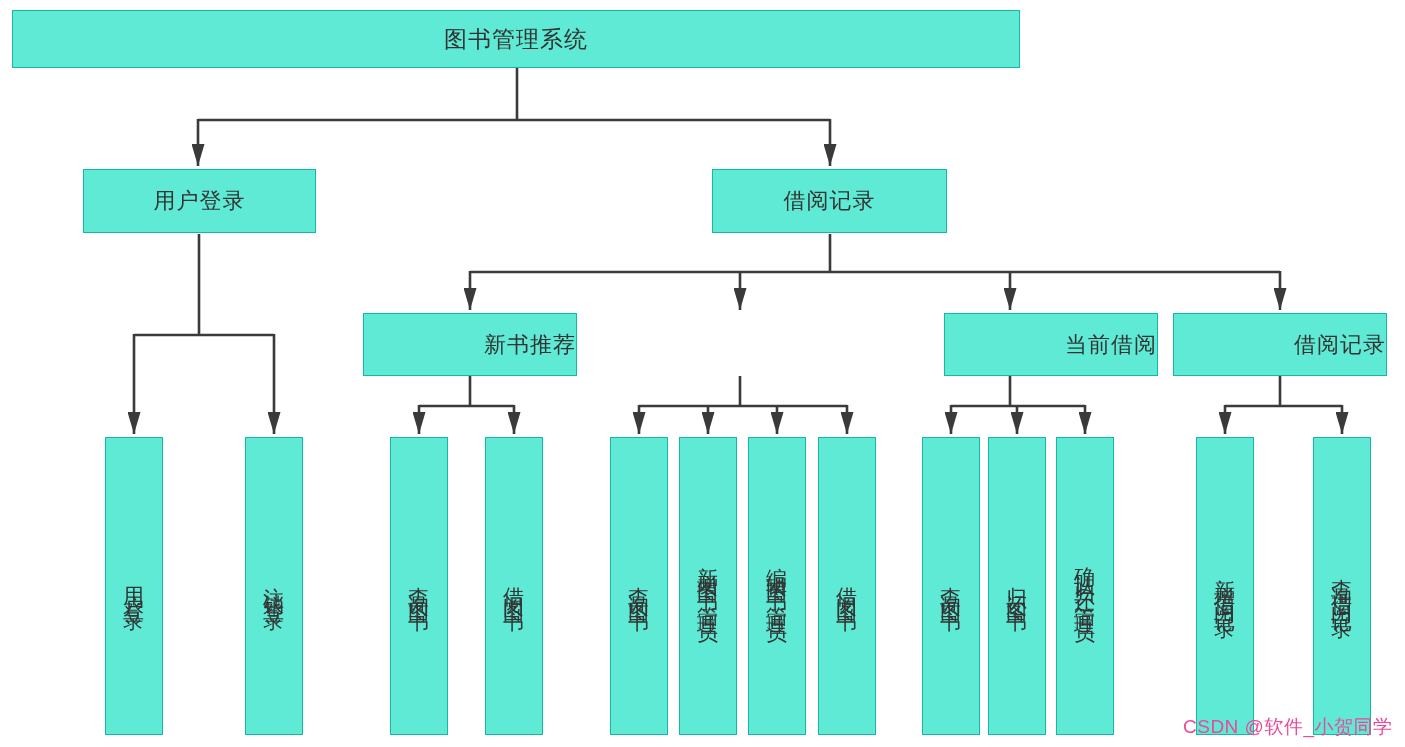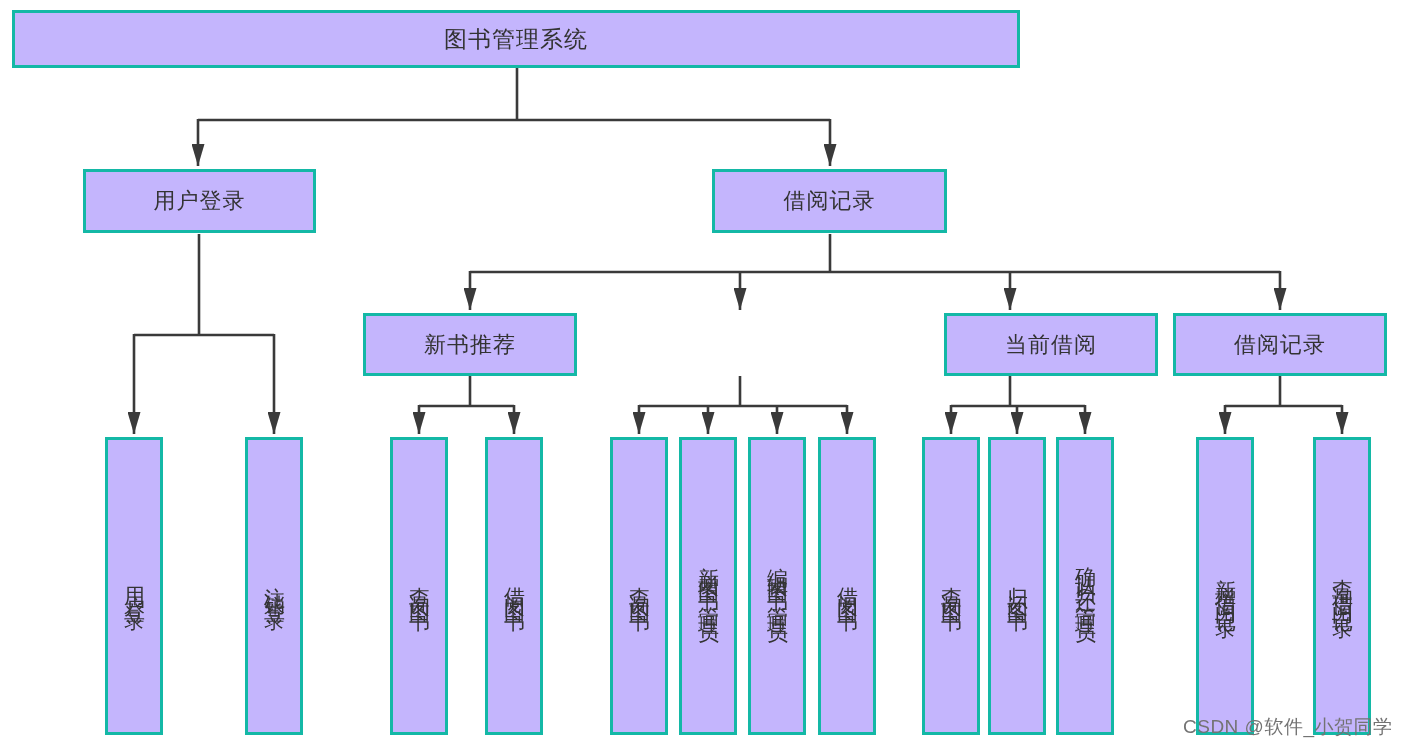--- a/index.html
+++ b/index.html
@@ -13,32 +13,31 @@
   }
   svg.wires {
     position: absolute;
     left: 0; top: 0;
     width: 1405px; height: 747px;
     z-index: 1;
   }
   .box {
     position: absolute;
     box-sizing: border-box;
-    border: 3px solid #14b8a6;
-    background: #c4b5fd;
+    border: 1px solid #14b8a6;
+    background: #5eead4;
     display: flex;
     align-items: center;
     justify-content: center;
     color: #333333;
     z-index: 2;
-    font-family: Liberation Serif, serif;
   }
   .box.root   { left: 12px;  top: 10px;  width: 1008px; height: 58px; font-size: 23px; letter-spacing: 1px; }
   .box.lvl2   { top: 169px; height: 64px; font-size: 22px; letter-spacing: 1px; }
-  .box.lvl3   { top: 313px; height: 63px; font-size: 22px; letter-spacing: 1px; }
+  .box.lvl3   { top: 313px; height: 63px; font-size: 22px; letter-spacing: 1px; justify-content: flex-end; }
   .box.leaf   { top: 437px; height: 298px; width: 58px; font-size: 21px; }
   .leaf .vtext {
     writing-mode: vertical-rl;
     text-orientation: mixed;
     letter-spacing: 8px;
     line-height: 1;
     white-space: nowrap;
     color: #333333;
   }
   
@@ -54,21 +53,21 @@
   .lf3 { left: 390px; }  .lf4 { left: 485px; }
   .lf5 { left: 610px; }  .lf6 { left: 679px; }  .lf7 { left: 748px; }  .lf8 { left: 818px; }
   .lf9 { left: 922px; }  .lf10 { left: 988px; } .lf11 { left: 1056px; }
   .lf12 { left: 1196px; } .lf13 { left: 1313px; }
   .watermark {
     position: absolute;
     left: 1183px;
     top: 714px;
     z-index: 5;
     font-size: 19px;
-    color: #737373;
+    color: #ec4899;
     letter-spacing: 0.5px;
     white-space: nowrap;
   }
 </style>
 </head>
 <body>
 
 <div class="stage">
 
   <svg class="wires" viewBox="0 0 1405 747" xmlns="http://www.w3.org/2000/svg">

